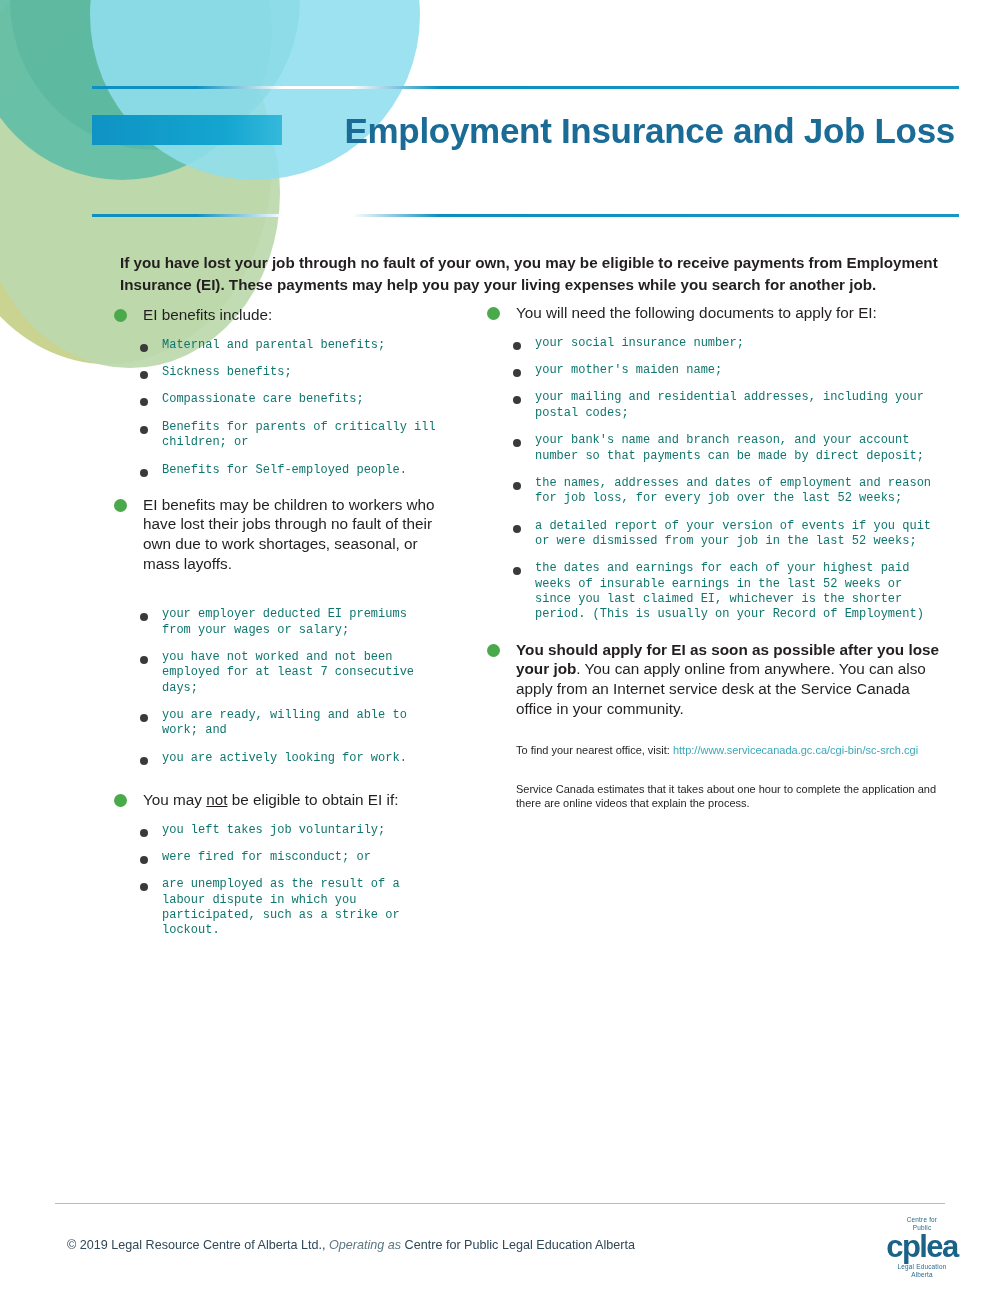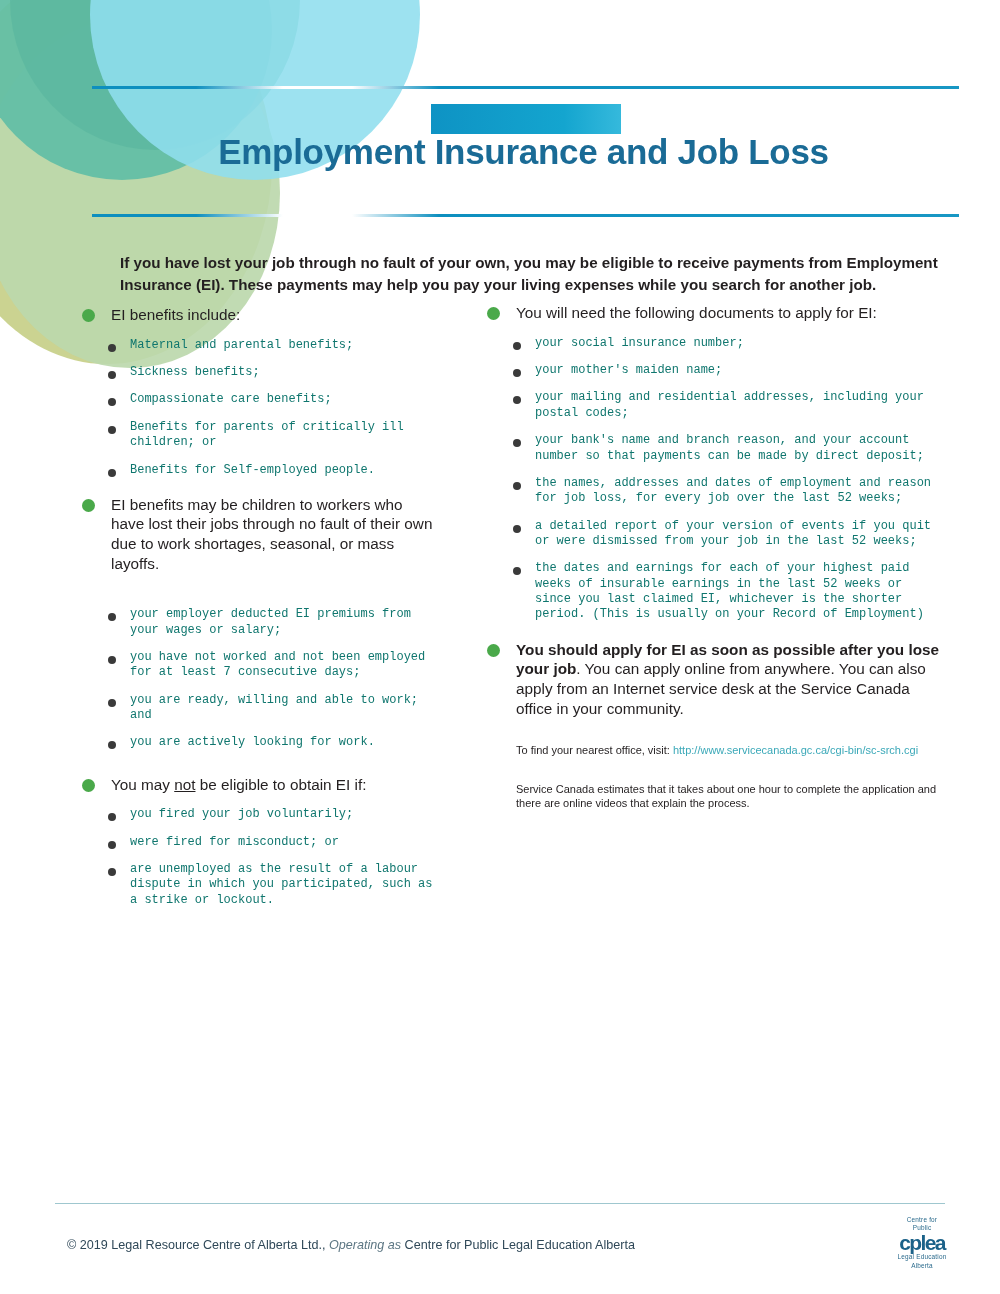--- a/index.html
+++ b/index.html
@@ -117,21 +117,20 @@
   .rule-bottom { top: 214px; }
 
   .title-row {
     position: absolute;
     left: 92px;
     top: 104px;
     width: 867px;
     height: 52px;
     display: flex;
     align-items: center;
-    flex-direction: column;
   }
   .title-bar {
     width: 190px;
     height: 30px;
     background: linear-gradient(to right, #0e93c4 0%, #14a5cf 70%, #35b9dc 100%);
     flex: 0 0 auto;
   }
   .title-text {
     flex: 1;
     text-align: right;
@@ -160,21 +159,21 @@
     line-height: 1.42;
     color: #231f20;
   }
 
   .columns {
     display: flex;
     margin-top: 10px;
   }
   .col-left {
     width: 440px;
-    padding-left: 80px;
+    padding-left: 112px;
   }
   .col-right {
     width: 560px;
     padding-left: 45px;
     padding-right: 60px;
     margin-top: -2px;
   }
 
   
   .l1 {
@@ -271,21 +270,21 @@
     line-height: 1;
   }
   .logo-top {
     font-size: 6.4px;
     letter-spacing: 0.2px;
     line-height: 1.25;
     margin-bottom: 1px;
     color: #2a6a8c;
   }
   .logo-word {
-    font-size: 21px;
+    font-size: 31px;
     font-weight: bold;
     letter-spacing: -1.6px;
     color: #1b6289;
     line-height: 0.92;
   }
   .logo-bottom {
     font-size: 6.4px;
     letter-spacing: 0.2px;
     line-height: 1.3;
     margin-top: 1px;
@@ -382,21 +381,21 @@
       <div class="gap-md"></div>
 
       <div class="l1">
         <span class="dot-green"></span>
         <span>You may </span><span class="underline">not</span><span> be eligible to obtain EI if:</span>
       </div>
 
       <div class="l2-group">
         <div class="l2">
           <span class="dot-dark"></span>
-          <span>you fired your job voluntarily;</span>
+          <span>you left takes job voluntarily;</span>
         </div>
         <div class="l2">
           <span class="dot-dark"></span>
           <span>were fired for misconduct; or</span>
         </div>
         <div class="l2">
           <span class="dot-dark"></span>
           <span>are unemployed as the result of a labour dispute in which you participated, such as a strike or lockout.</span>
         </div>
       </div>

